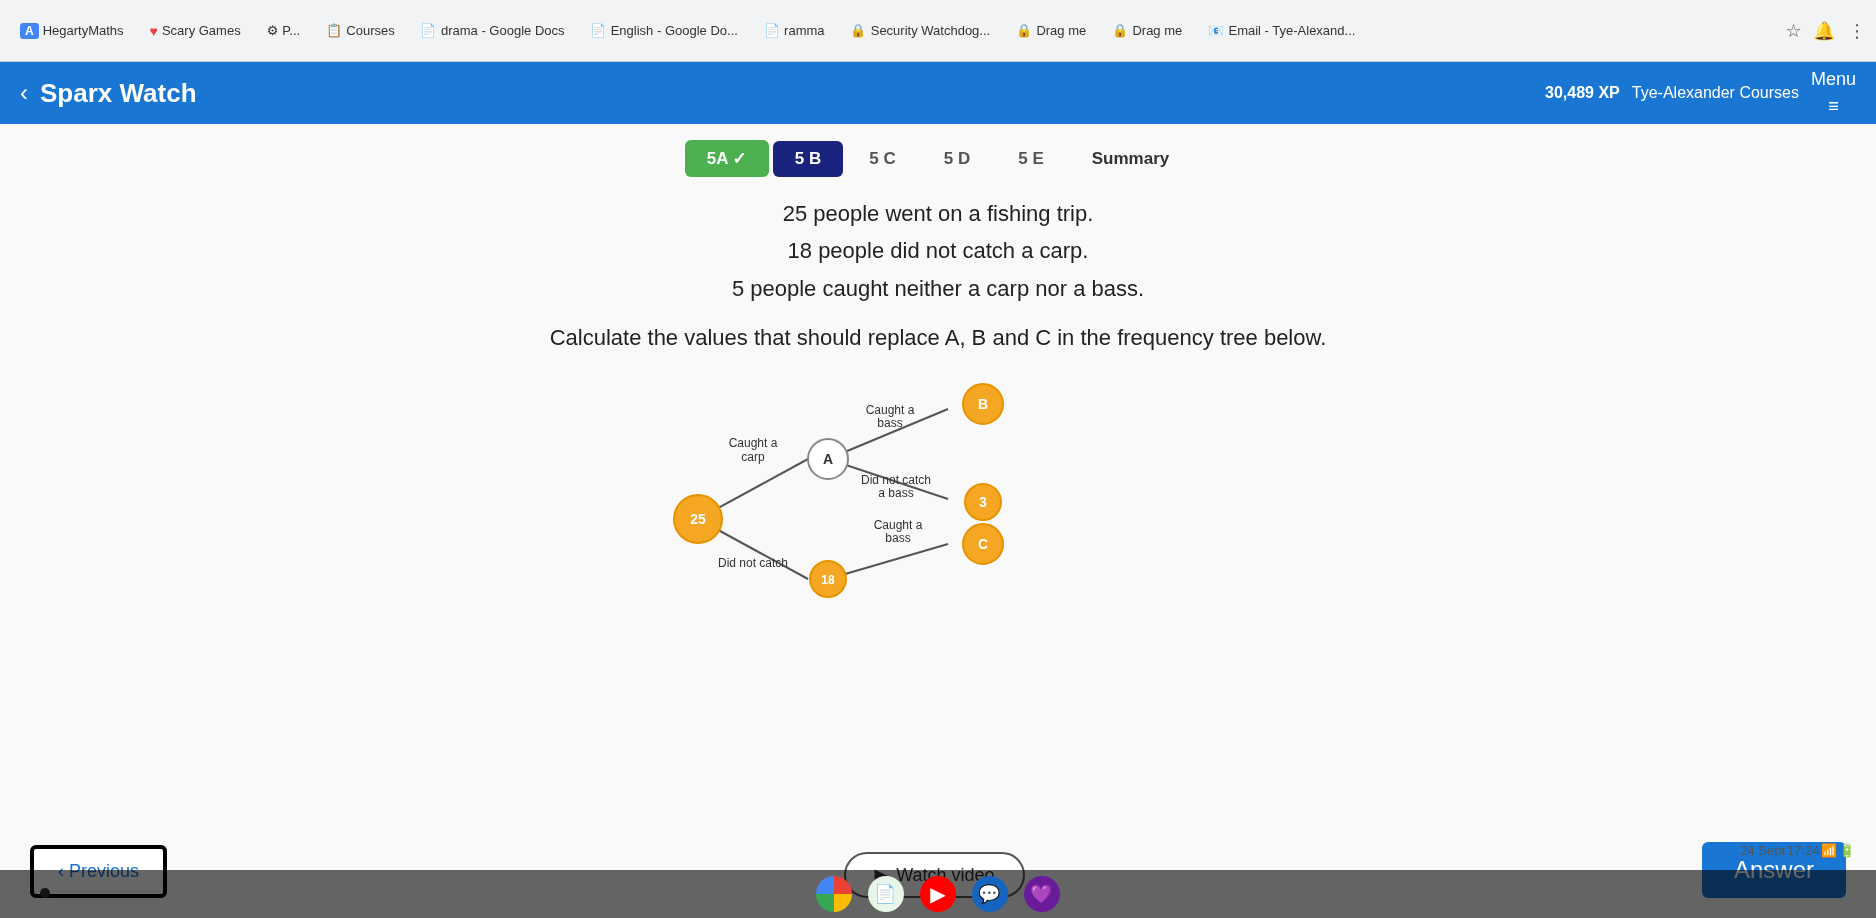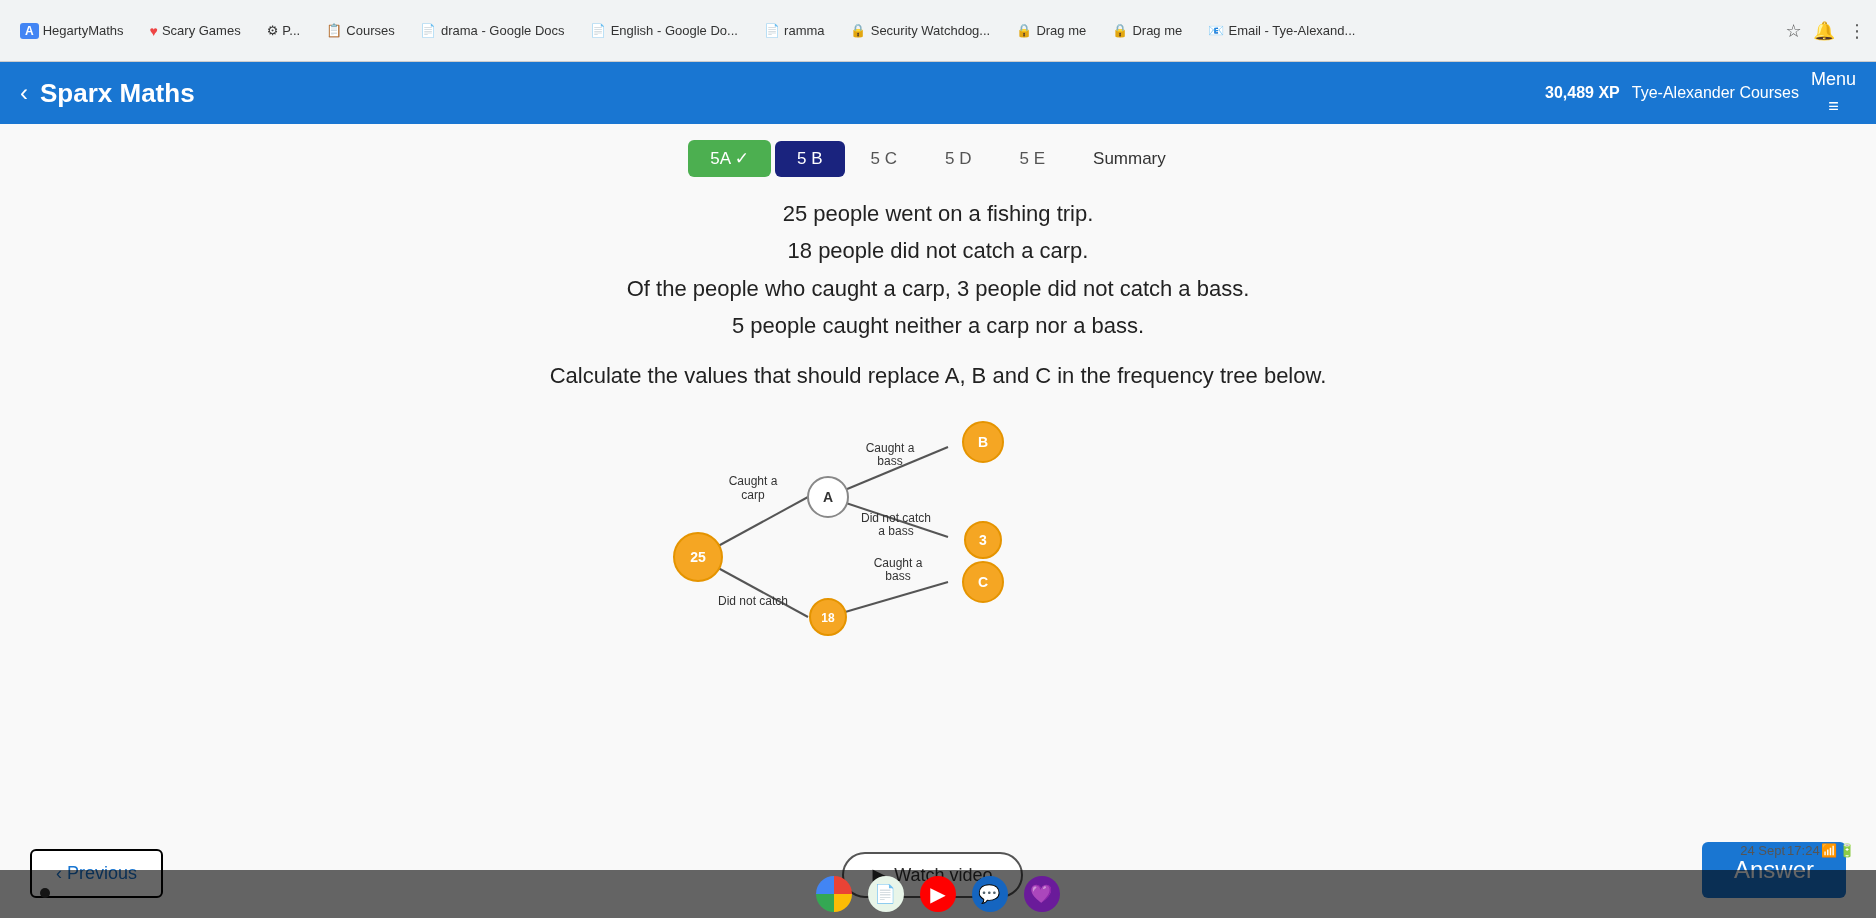--- a/index.html
+++ b/index.html
@@ -78,37 +78,37 @@
       display: flex;
       align-items: center;
       justify-content: center;
       gap: 4px;
       padding: 16px 0 8px;
     }
     .tab-pill {
       padding: 8px 22px;
       border-radius: 6px;
       font-size: 17px;
-      font-weight: normal;
+      font-weight: bold;
       cursor: pointer;
       color: #555;
       background: transparent;
       border: none;
     }
     .tab-pill.completed {
       background: #4caf50;
       color: white;
     }
     .tab-pill.active {
       background: #1a237e;
       color: white;
     }
     .tab-pill.summary {
       color: #333;
-      font-weight: normal;
+      font-weight: bold;
     }
 
     
     .problem-text {
       text-align: center;
       font-size: 22px;
       color: #222;
       line-height: 1.7;
       padding: 10px 0 6px;
     }
@@ -144,21 +144,21 @@
       position: absolute;
       bottom: 20px;
       width: 100%;
       display: flex;
       align-items: flex-end;
       justify-content: space-between;
       padding: 0 30px;
     }
     .prev-btn {
       background: white;
-      border: 2px solid #000000;
+      border: 4px solid #000000;
       color: #1976d2;
       padding: 12px 24px;
       border-radius: 6px;
       font-size: 18px;
       cursor: pointer;
     }
     .watch-video-btn {
       background: white;
       border: 2px solid #555;
       color: #333;
@@ -277,21 +277,21 @@
   </div>
   <div class="browser-actions">
     <span style="cursor:pointer;">☆</span>
     <span style="cursor:pointer;">🔔</span>
     <span style="cursor:pointer;">⋮</span>
   </div>
 </div>
 
 <div class="sparx-header">
   <span class="sparx-back">‹</span>
-  <span class="sparx-title">Sparx Maths</span>
+  <span class="sparx-title">Sparx Watch</span>
   <div class="sparx-header-right">
     <span class="sparx-xp">30,489 XP</span>
     <span>Tye-Alexander Courses</span>
     <span class="sparx-menu">
       <span>Menu</span>
       <span>≡</span>
     </span>
   </div>
 </div>
 
@@ -302,21 +302,20 @@
     <button class="tab-pill active">5 B</button>
     <button class="tab-pill">5 C</button>
     <button class="tab-pill">5 D</button>
     <button class="tab-pill">5 E</button>
     <button class="tab-pill summary">Summary</button>
   </div>
 
   <div class="problem-text">
     <div>25 people went on a fishing trip.</div>
     <div>18 people did not catch a carp.</div>
-    <div>Of the people who caught a carp, 3 people did not catch a bass.</div>
     <div>5 people caught neither a carp nor a bass.</div>
   </div>
 
   <div class="question-text">Calculate the values that should replace A, B and C in the frequency tree below.</div>
 
   <div class="tree-area">
     <svg class="freq-tree" viewBox="0 0 700 280">
 
       <line x1="110" y1="160" x2="220" y2="100" stroke="#555" stroke-width="2"></line>
 

